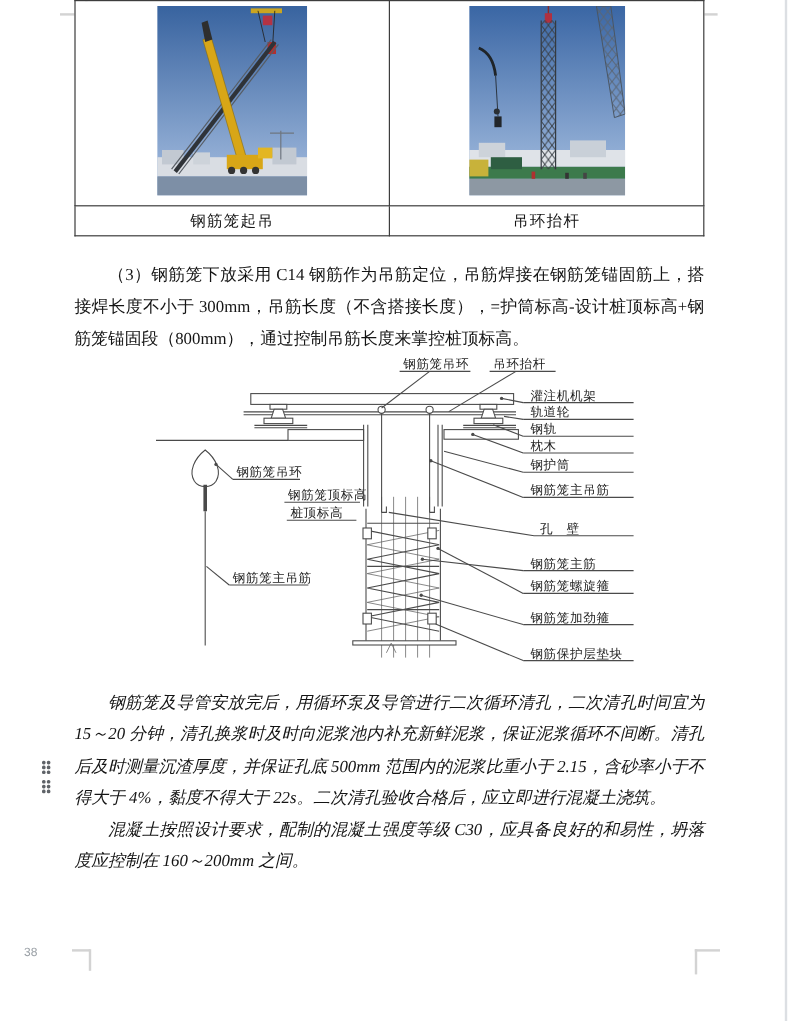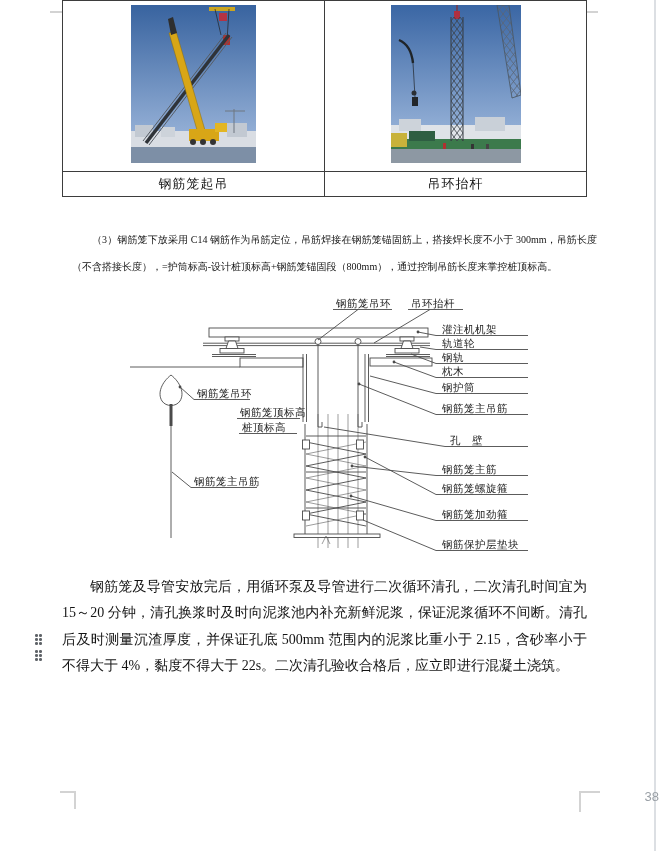--- a/index.html
+++ b/index.html
@@ -20,43 +20,43 @@
   .photo-table td {
     border:1.6px solid #3d3d3d; text-align:center; vertical-align:middle;
     padding:0; background:#fff;
   }
   .photo-cell { height:170px; }
   .caption-cell { height:24px; font-size:13px; letter-spacing:1px; }
 
   
   .para {
     position:absolute; left:62px; width:525px;
-    font-size:10px; line-height:26.8px; text-align:justify; text-indent:2em;
-    margin:10px;
+    font-size:14px; line-height:26.8px; text-align:justify; text-indent:2em;
+    margin:0;
   }
   .text-block { position:absolute; left:62px; top:574px; width:525px;
     font-size:14px; line-height:26.4px; text-align:justify; }
   .text-block .heading { text-indent:2.6em; }
-  .text-block p { margin:0; text-indent:2em; }
+  .text-block p { margin:0; text-indent:2em;font-style:italic; }
 
   
   .diagram { position:absolute; left:130px; top:296px; width:410px; height:268px; }
   .diagram svg text { font-size:10.5px; fill:#1c1c1c; font-family:inherit; letter-spacing:0.5px; }
   .diagram svg .ln { stroke:#4a4a4a; stroke-width:0.9; fill:none; }
   .diagram svg .thin { stroke:#5a5a5a; stroke-width:0.6; fill:none; }
   .diagram svg .box { stroke:#4a4a4a; stroke-width:0.9; fill:#ffffff; }
 
   
   .margin-dots { position:absolute; left:35px; top:634px; display:grid;
     grid-template-columns:repeat(2, 4px); grid-auto-rows:4px; width:12px; }
   .margin-dots i { width:2.6px; height:2.6px; border-radius:50%; background:#5f6368; display:block; }
   .margin-dots .gap { height:3px; grid-column:1 / span 2; background:transparent; border-radius:0; }
 
-  .page-number { position:absolute; left:0; right:0; top:789px; text-align:right;
-    font-size:13px; color:#9aa0a6; font-family:"Liberation Sans","DejaVu Sans",sans-serif;padding-left:20px; }
+  .page-number { position:absolute; left:0; right:0; top:789px; text-align:left;
+    font-size:10px; color:#9aa0a6; font-family:"Liberation Sans","DejaVu Sans",sans-serif;padding-left:20px; }
 </style>
 </head>
 <body>
 
 <div class="page">
 
   <div class="mark" style="left:50px;top:11px;width:12px;height:1.5px;"></div>
   <div class="mark" style="left:71px;top:0;width:1.5px;height:8px;"></div>
   <div class="mark" style="left:578px;top:11px;width:20px;height:1.5px;"></div>
   <div class="mark" style="left:578px;top:0;width:1.5px;height:11px;"></div>
@@ -288,17 +288,18 @@
     <i></i>
       <i></i>
       <i></i>
       <i></i>
       <i></i>
       <i></i>
   </div>
 
   <div class="text-block">
     <p>钢筋笼及导管安放完后，用循环泵及导管进行二次循环清孔，二次清孔时间宜为 15～20 分钟，清孔换浆时及时向泥浆池内补充新鲜泥浆，保证泥浆循环不间断。清孔后及时测量沉渣厚度，并保证孔底 500mm 范围内的泥浆比重小于 2.15，含砂率小于不得大于 4%，黏度不得大于 22s。二次清孔验收合格后，应立即进行混凝土浇筑。</p>
+    <p>混凝土按照设计要求，配制的混凝土强度等级 C30，应具备良好的和易性，坍落度应控制在 160～200mm 之间。</p>
   </div>
 
   <div class="page-number">38</div>
 
 </div>
 
 </body></html>

